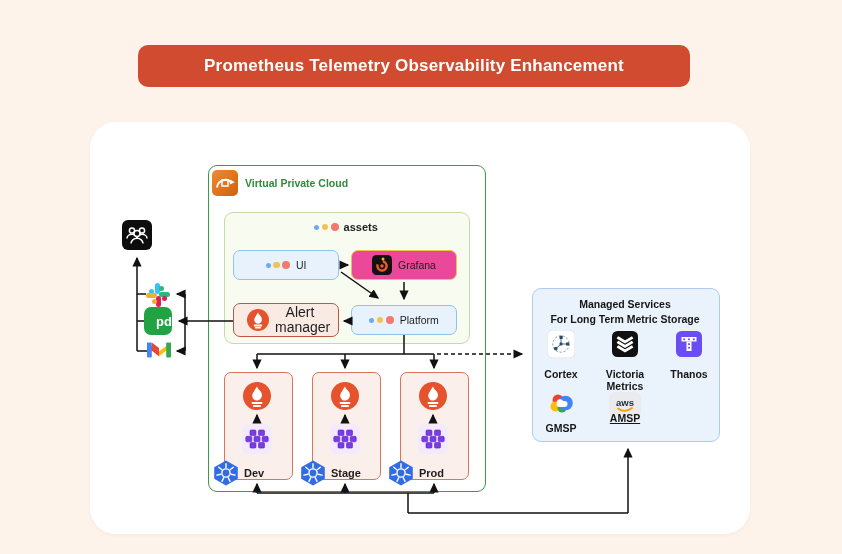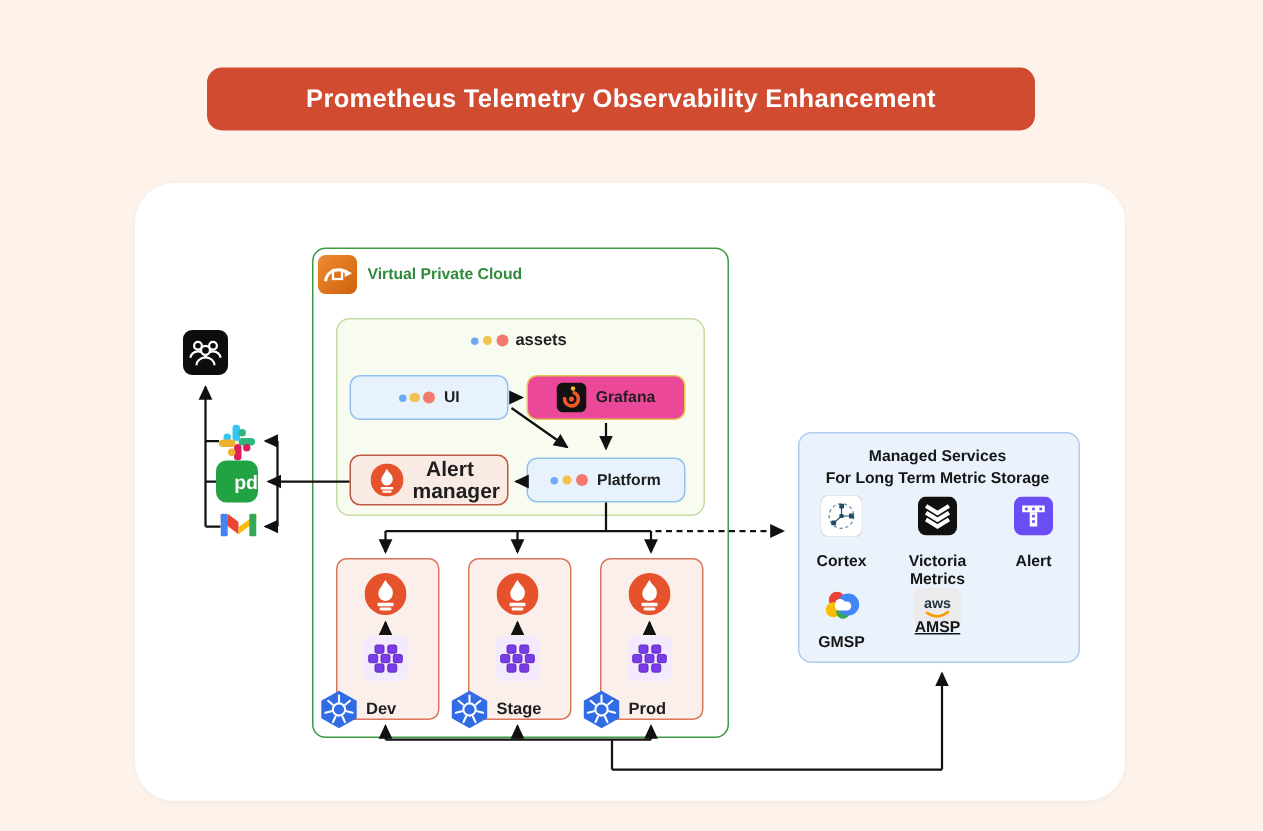--- a/index.html
+++ b/index.html
@@ -8,21 +8,21 @@
   .abs{position:absolute;}
   .banner{background:#D14B30;border-radius:10px;display:flex;align-items:center;justify-content:center;
           color:#fff;font-weight:bold;font-size:17px;letter-spacing:.2px;}
   .panel{background:#fff;border-radius:26px;box-shadow:0 1px 4px rgba(0,0,0,.04);}
   .vpc-box{background:#fff;border:1.6px solid #3D9A43;border-radius:9px;}
   .vpc-label{color:#2F8B3B;font-weight:bold;font-size:10.5px;}
   .assets-box{background:#F7FBF0;border:1.4px solid #C4DCA4;border-radius:9px;}
   .group-title{display:flex;align-items:center;justify-content:center;gap:5px;
                font-weight:bold;font-size:11px;color:#1E1E1E;}
   .node{border-radius:7px;display:flex;align-items:center;justify-content:center;gap:6px;
-        font-weight:bold;font-size:10.5px;color:#1E1E1E;box-sizing:border-box;}
+        font-weight:normal;font-size:10.5px;color:#1E1E1E;box-sizing:border-box;}
   .node-blue{background:#E7F2FD;border:1.5px solid #92C1EE;}
   .node-yellow{background:#ec4899;border:1.5px solid #E3C64F;}
   .node-red{background:#F9EAE4;border:1.5px solid #BE5740;}
   .node-red .lbl{line-height:1.1;text-align:center;font-size:14px;width:50px;}
   .env-box{background:#FAEFEA;border:1.5px solid #D9765B;border-radius:7px;}
   .env-label{font-weight:bold;font-size:11px;color:#1E1E1E;}
   .managed-box{background:#EAF2FC;border:1.4px solid #AFCBEE;border-radius:9px;}
   .managed-title{text-align:center;font-weight:bold;font-size:10.5px;color:#161616;line-height:1.4;}
   .svc-label{text-align:center;font-weight:bold;font-size:10.5px;color:#161616;line-height:1.15;}
   .dots{display:inline-flex;align-items:center;gap:2.5px;}
@@ -321,21 +321,21 @@
         <rect x="10.5" y="10.5" width="5" height="9.5" fill="#fff"></rect>
         <g fill="#6B4DF5">
           <rect x="7.3" y="7.4" width="1.8" height="1.8"></rect>
           <rect x="12.1" y="7.4" width="1.8" height="1.8"></rect>
           <rect x="16.9" y="7.4" width="1.8" height="1.8"></rect>
           <rect x="12.1" y="12.2" width="1.8" height="1.8"></rect>
           <rect x="12.1" y="15.8" width="1.8" height="1.8"></rect>
         </g>
       </svg>
   </div>
-  <div class="abs svc-label" style="left:659px;top:368px;width:60px;">Alert</div>
+  <div class="abs svc-label" style="left:659px;top:368px;width:60px;">Thanos</div>
 
   <div class="abs" style="left:548px;top:391px;">
     <svg width="27" height="24" viewBox="0 0 27 24">
         <circle cx="10" cy="9" r="5.5" fill="#EA4335"></circle>
         <circle cx="7.5" cy="15.5" r="5" fill="#FBBC04"></circle>
         <circle cx="14" cy="17" r="4.5" fill="#34A853"></circle>
         <circle cx="17.5" cy="12" r="7.3" fill="#4285F4"></circle>
         <rect x="8.5" y="10" width="11" height="6" rx="3" fill="#fff"></rect>
         <circle cx="12" cy="11.5" r="3.2" fill="#fff"></circle>
       </svg>

